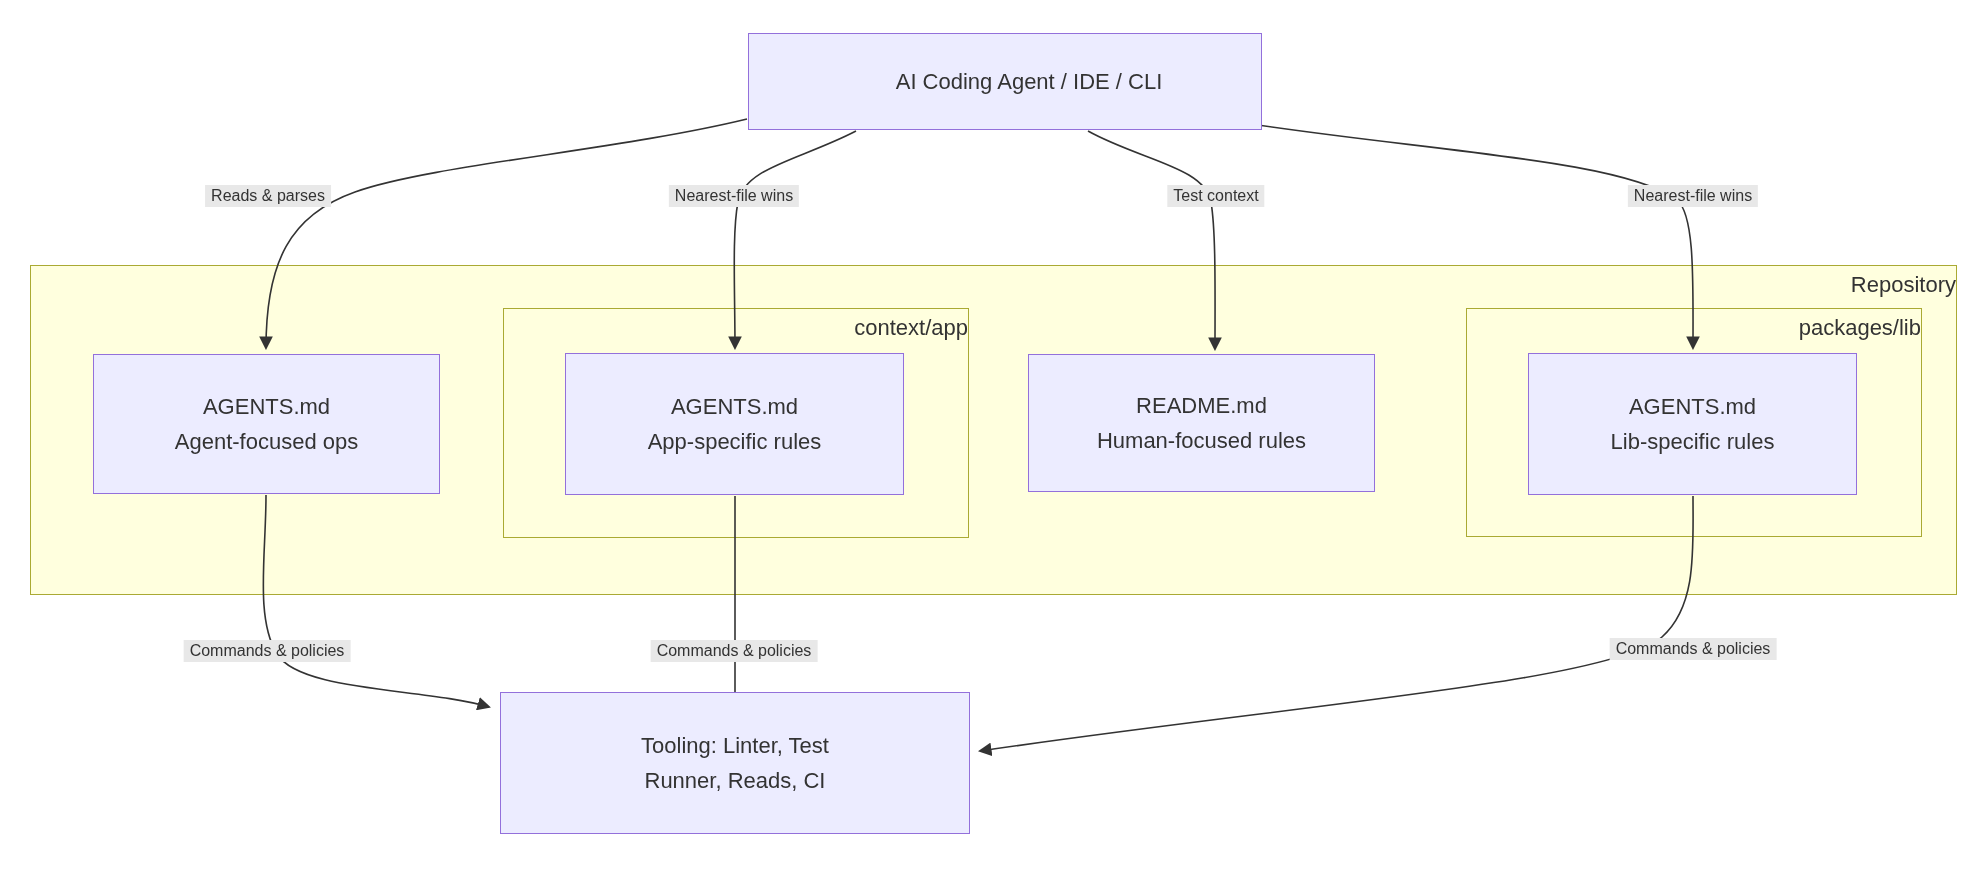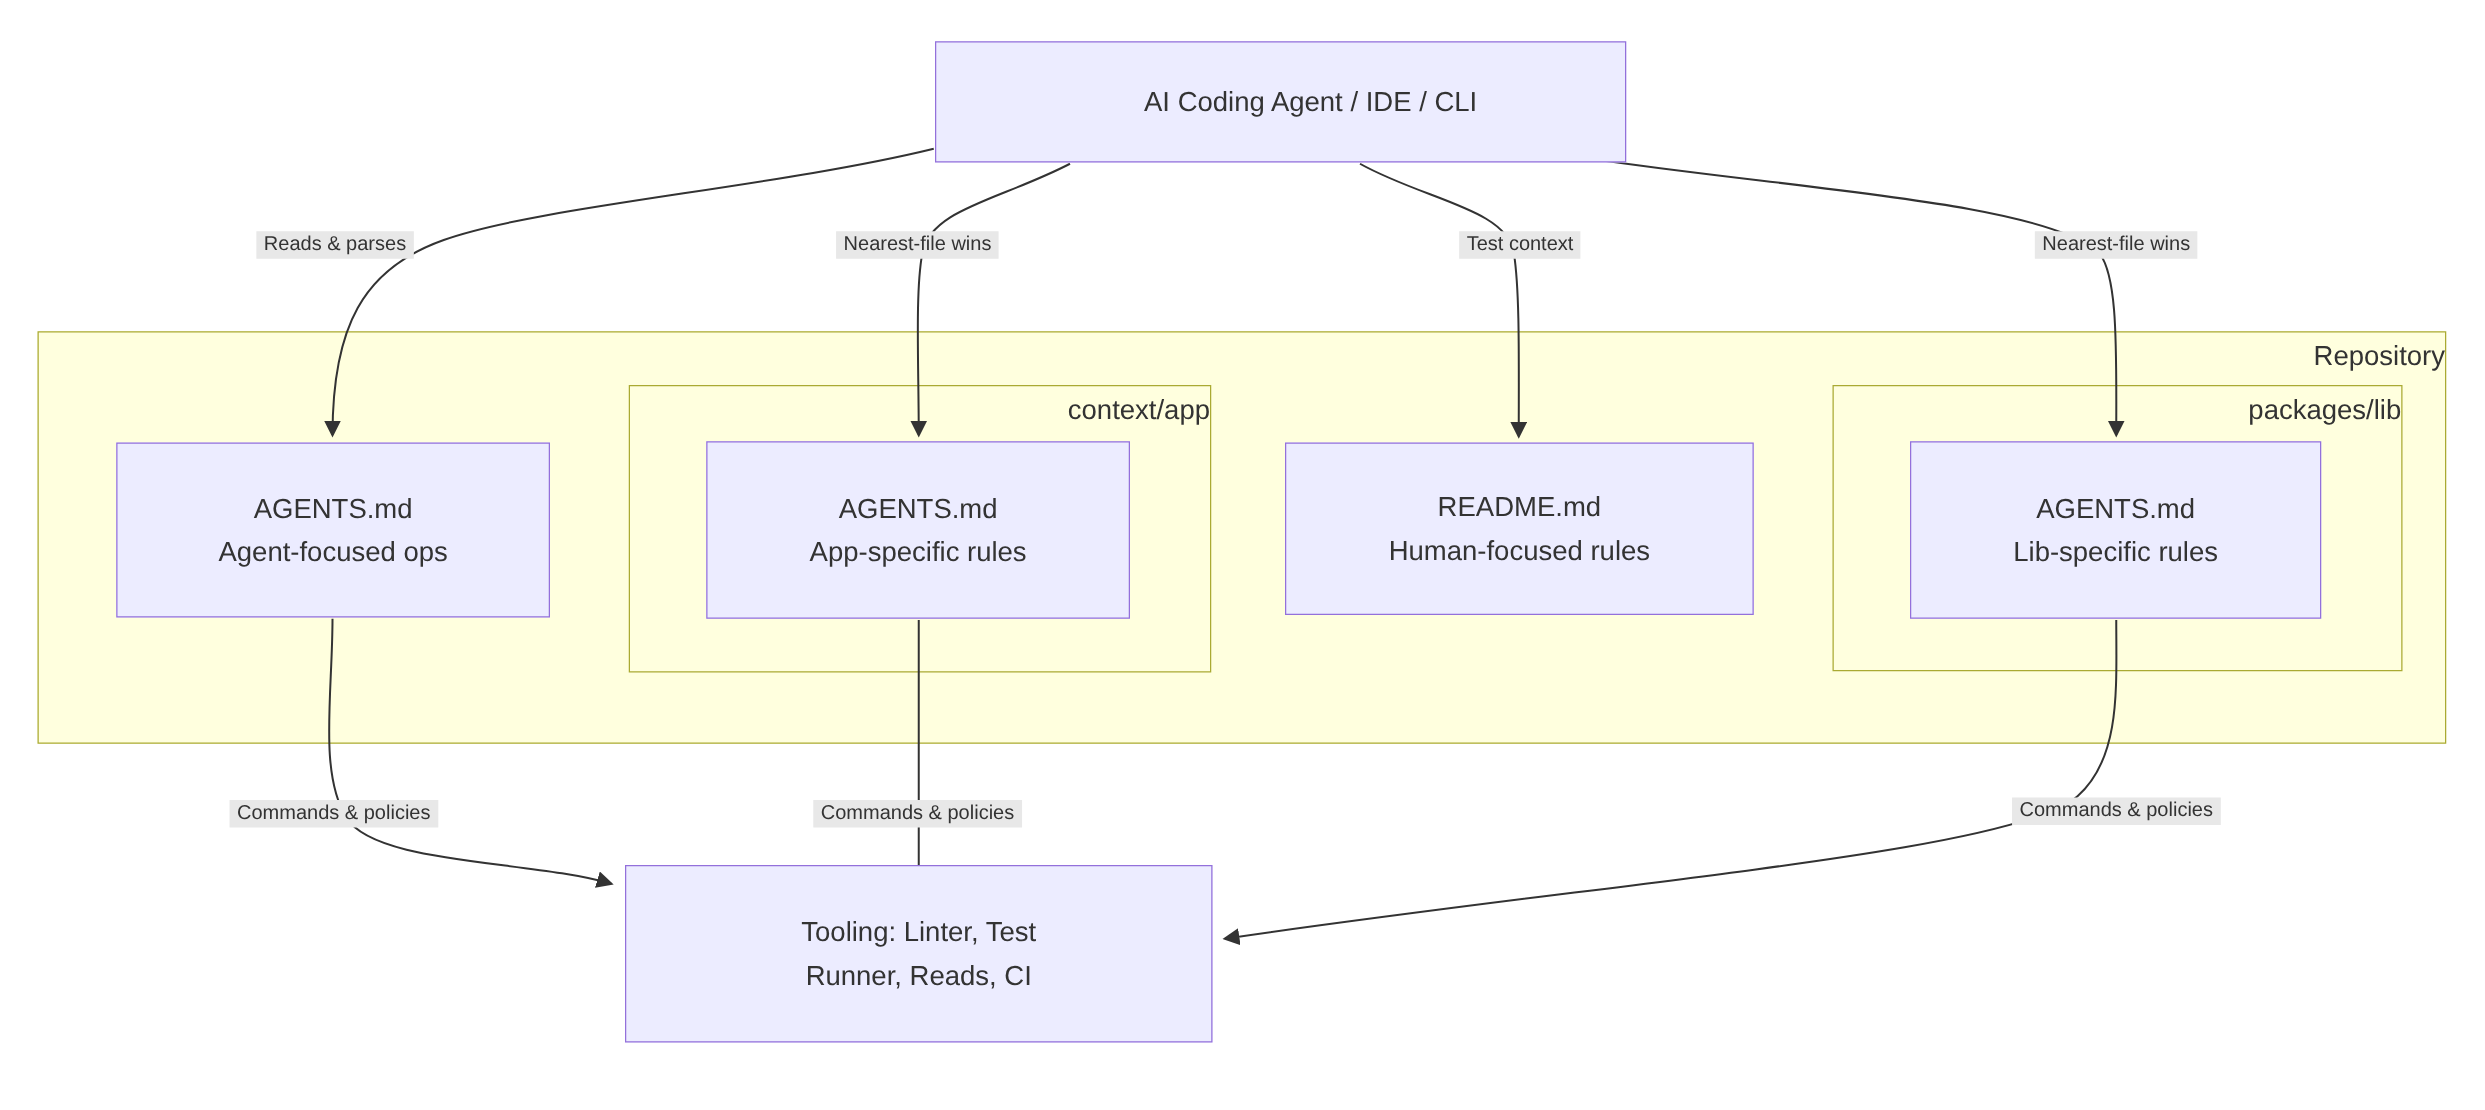--- a/index.html
+++ b/index.html
@@ -77,35 +77,35 @@
       <path d="M 747,119 C 620,150 430,165 355,192 C 290,215 266,262 266,348" marker-end="url(#arrow)"></path>
       <path d="M 856,131 C 800,160 745,167 738,202 C 732,232 735,292 735,348" marker-end="url(#arrow)"></path>
       <path d="M 1088,131 C 1140,160 1205,167 1211,202 C 1216,232 1215,292 1215,349" marker-end="url(#arrow)"></path>
       <path d="M 1206,117 C 1400,150 1620,157 1677,200 C 1695,215 1693,282 1693,348" marker-end="url(#arrow)"></path>
       <path d="M 266,495 C 266,555 255,618 277,654 C 300,692 425,688 489,707" marker-end="url(#arrow)"></path>
       <path d="M 735,496 L 735,708" marker-end="url(#arrow)"></path>
       <path d="M 1693,496 C 1693,550 1697,606 1662,637 C 1610,682 1300,704 980,751" marker-end="url(#arrow)"></path>
     </g>
   </svg>
 
-  <div class="node" style="left:748px;top:33px;width:553px;height:97px;padding-left:48px;">
+  <div class="node" style="left:748px;top:33px;width:514px;height:97px;padding-left:48px;">
     <span>AI Coding Agent / IDE / CLI</span>
   </div>
 
   <div class="node" style="left:93px;top:354px;width:347px;height:140px;">
     <span>AGENTS.md</span>
     <span>Agent-focused ops</span>
   </div>
 
   <div class="node" style="left:565px;top:353px;width:339px;height:142px;">
     <span>AGENTS.md</span>
     <span>App-specific rules</span>
   </div>
 
-  <div class="node" style="left:1028px;top:354px;width:375px;height:138px;">
+  <div class="node" style="left:1028px;top:354px;width:347px;height:138px;">
     <span>README.md</span>
     <span>Human-focused rules</span>
   </div>
 
   <div class="node" style="left:1528px;top:353px;width:329px;height:142px;">
     <span>AGENTS.md</span>
     <span>Lib-specific rules</span>
   </div>
 
   <div class="node" style="left:500px;top:692px;width:470px;height:142px;">

